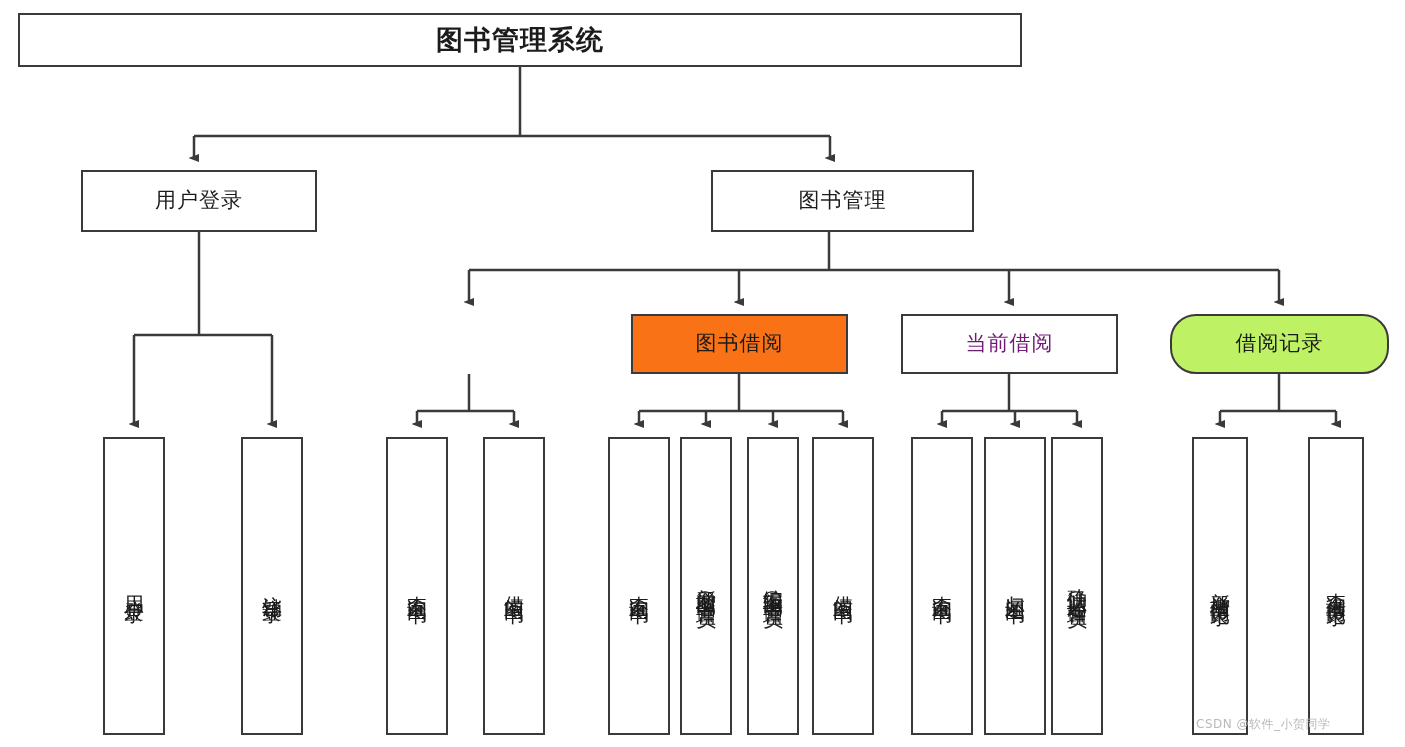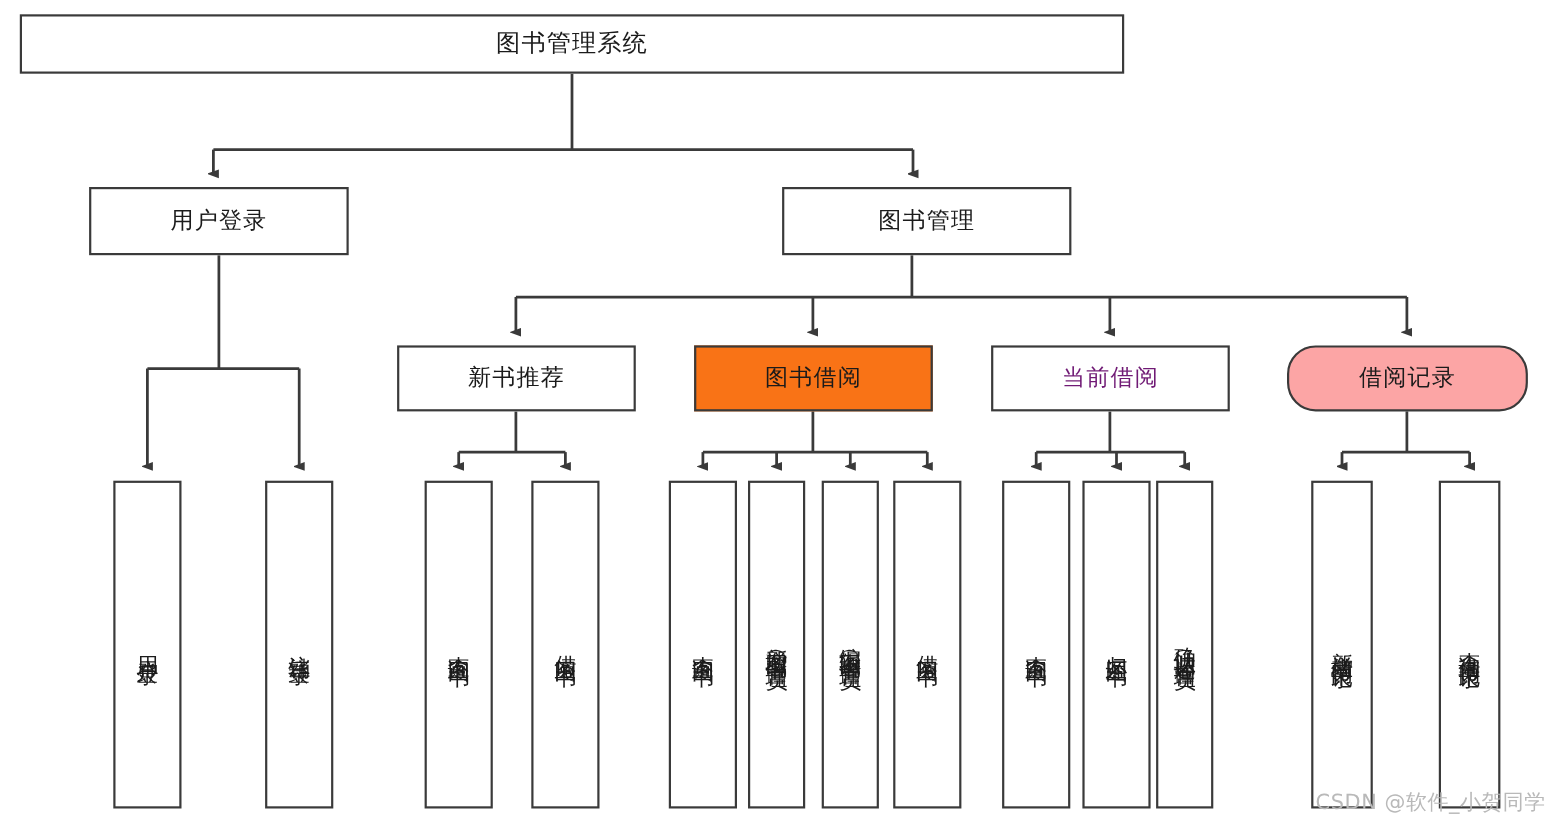--- a/index.html
+++ b/index.html
@@ -35,40 +35,41 @@
     align-items: center;
     justify-content: center;
     color: #1b1b1b;
   }
   .node.horiz {
     font-size: 21px;
     letter-spacing: 1px;
     line-height: 1.2;
   }
   .node.root {
-    font-size: 22px;
+    font-size: 27px;
+    font-weight: bold;
   }
   .node.vert {
     writing-mode: vertical-rl;
     text-orientation: upright;
     font-size: 20px;
     letter-spacing: 3px;
     line-height: 1.15;
     padding-top: 6px;
     padding-bottom: 6px;
   }
   .node.vert .vtext {
     writing-mode: vertical-rl;
     text-orientation: upright;
     display: block;
     text-align: center;
   }
   .watermark {
     position: absolute;
-    font-size: 19px;
+    font-size: 12px;
     color: #b9b9b9;
     white-space: nowrap;
     letter-spacing: 0.5px;
   }
 </style>
 </head>
 <body>
 
 <div id="canvas" style="background: rgb(255, 255, 255);">
 
@@ -126,30 +127,27 @@
     <span>图书管理系统</span>
   </div>
 
   <div class="node horiz" style="left: 81px; top: 170px; width: 236px; height: 62px; border-color: rgb(58, 58, 58); background: rgb(255, 255, 255); color: rgb(27, 27, 27);">
     <span>用户登录</span>
   </div>
   <div class="node horiz" style="left: 711px; top: 170px; width: 263px; height: 62px; border-color: rgb(58, 58, 58); background: rgb(255, 255, 255); color: rgb(27, 27, 27);">
     <span>图书管理</span>
   </div>
 
-  <div class="node horiz" style="left: 361px; top: 314px; width: 217px; height: 60px; border-color: rgb(58, 58, 58); background: rgb(255, 255, 255); color: rgb(27, 27, 27);">
-    <span>新书推荐</span>
-  </div>
   <div class="node horiz" style="left: 631px; top: 314px; width: 217px; height: 60px; border-color: rgb(58, 58, 58); background: #f97316; color: rgb(27, 27, 27);">
     <span>图书借阅</span>
   </div>
   <div class="node horiz" style="left: 901px; top: 314px; width: 217px; height: 60px; border-color: rgb(58, 58, 58); background: rgb(255, 255, 255); color: #701a75;">
     <span>当前借阅</span>
   </div>
-  <div class="node horiz" style="left: 1170px; top: 314px; width: 219px; height: 60px; border-color: rgb(58, 58, 58); background: #fca5a5; color: rgb(27, 27, 27); border-radius: 26px;">
+  <div class="node horiz" style="left: 1170px; top: 314px; width: 219px; height: 60px; border-color: rgb(58, 58, 58); background: #bef264; color: rgb(27, 27, 27); border-radius: 26px;">
     <span>借阅记录</span>
   </div>
 
   <div class="node vert" style="left: 103px; top: 437px; width: 62px; height: 298px; border-color: rgb(58, 58, 58); background: rgb(255, 255, 255); color: rgb(27, 27, 27);">
     <span class="vtext">用户登录</span>
   </div>
   <div class="node vert" style="left: 241px; top: 437px; width: 62px; height: 298px; border-color: rgb(58, 58, 58); background: rgb(255, 255, 255); color: rgb(27, 27, 27);">
     <span class="vtext">注销登录</span>
   </div>
   <div class="node vert" style="left: 386px; top: 437px; width: 62px; height: 298px; border-color: rgb(58, 58, 58); background: rgb(255, 255, 255); color: rgb(27, 27, 27);">

